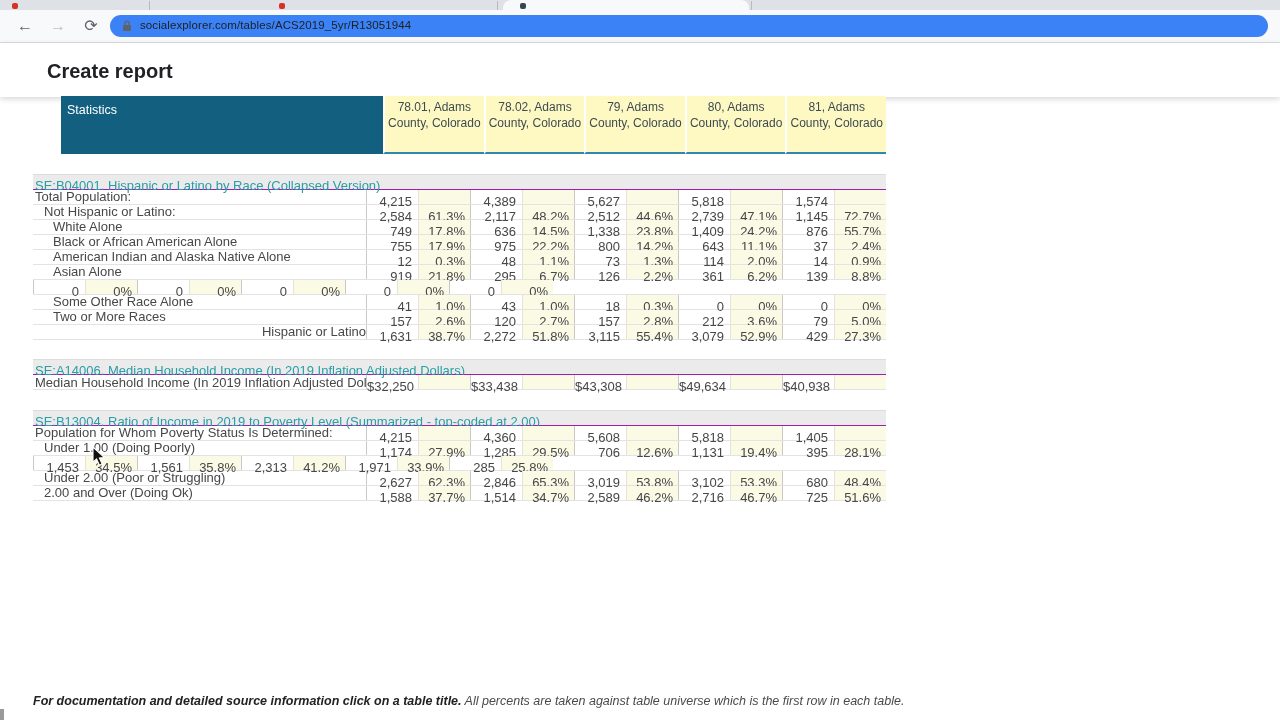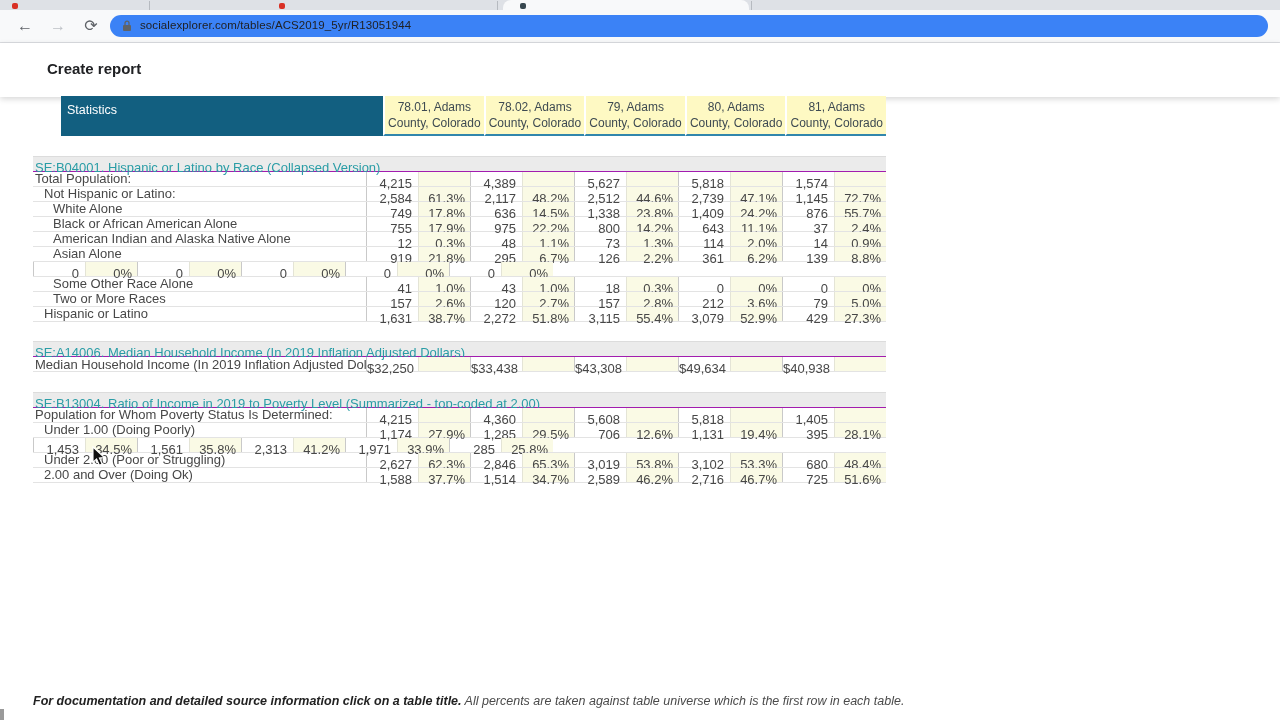--- a/index.html
+++ b/index.html
@@ -15,25 +15,25 @@
   #toolbar{position:absolute; left:0; top:10px; width:1280px; height:32px; background:#f8f9fa; border-bottom:1px solid #dadce0;}
   .nav-btn{position:absolute; top:3px; width:26px; height:26px; border-radius:13px; text-align:center; line-height:26px; font-size:16px; color:#5f6368;}
   #fwd-btn{color:#bdc1c6;}
   #omnibox{position:absolute; left:110px; top:5px; width:1158px; height:22px; background:#3b82f6; border-radius:11px;}
   #lock-icon{position:absolute; left:12px; top:5px;}
   #url-text{position:absolute; left:30px; top:4px; font-size:11.5px; color:#202124; letter-spacing:.1px; white-space:nowrap;}
 
   
   #sticky-bar{position:absolute; left:0; top:43px; width:1280px; height:54px; background:#fff; box-shadow:0 2px 6px rgba(0,0,0,.16); z-index:3;}
   #close-report{position:absolute; left:21px; top:61px; width:16px; height:16px; cursor:pointer;}
-  #report-title{position:absolute; left:47px; top:60px; font-size:15px; font-weight:bold; color:#202124;}
+  #report-title{position:absolute; left:47px; top:60px; font-size:20px; font-weight:bold; color:#202124;}
 
   
   #report-table{position:absolute; left:33px; top:96px; width:853px; z-index:4; font-size:13px; color:#474747;}
-  #table-header-row{display:flex; height:40px;padding-left:28px;}
+  #table-header-row{display:flex; height:58px;padding-left:28px;}
   #stat-head{width:333px; box-sizing:border-box; background:#125f80; color:#fff; font-size:12.5px; padding:7px 0 0 6px;}
   .col-head{width:104px; box-sizing:border-box; background:#fef9c3; border-left:2px solid #fff; border-bottom:2px solid #3186ac;
             color:#3e4a52; font-size:12px; text-align:center; line-height:16px; padding-top:3px;}
   .gap{height:19.5px;}
   .section-title{height:16px; box-sizing:border-box; background:#ebebeb; border-top:1px solid #dcdcdc; border-bottom:1px solid #a21caf;
                  color:#2a9da6; font-size:13px; line-height:22px; padding-left:2px; cursor:pointer;}
   .t-row{display:flex; height:15px; box-sizing:border-box; border-bottom:1px solid #e3e3e3; align-items:center;}
   .t-label{width:333px; box-sizing:border-box; overflow:hidden; white-space:nowrap; color:#474747;}
   .cell-num{width:52px; box-sizing:border-box; border-left:1px solid #c9c9c9; text-align:right; padding-right:6px; align-self:stretch; line-height:23px;}
   .cell-pct{width:52px; box-sizing:border-box; border-left:1px solid #e4e4d6; background:#fafae5; text-align:right; padding-right:5px; align-self:stretch; line-height:23px;}
@@ -206,21 +206,21 @@
           <div class="cell-num">120</div>
           <div class="cell-pct">2.7%</div>
           <div class="cell-num">157</div>
           <div class="cell-pct">2.8%</div>
           <div class="cell-num">212</div>
           <div class="cell-pct">3.6%</div>
           <div class="cell-num">79</div>
           <div class="cell-pct">5.0%</div>
         </div>
         <div class="t-row">
-          <div class="t-label" style="padding-left: 11px;">Hispanic or Latino</div>
+          <div class="t-label" style="padding-left: 11px; text-align: right;">Hispanic or Latino</div>
           <div class="cell-num">1,631</div>
           <div class="cell-pct">38.7%</div>
           <div class="cell-num">2,272</div>
           <div class="cell-pct">51.8%</div>
           <div class="cell-num">3,115</div>
           <div class="cell-pct">55.4%</div>
           <div class="cell-num">3,079</div>
           <div class="cell-pct">52.9%</div>
           <div class="cell-num">429</div>
           <div class="cell-pct">27.3%</div>

